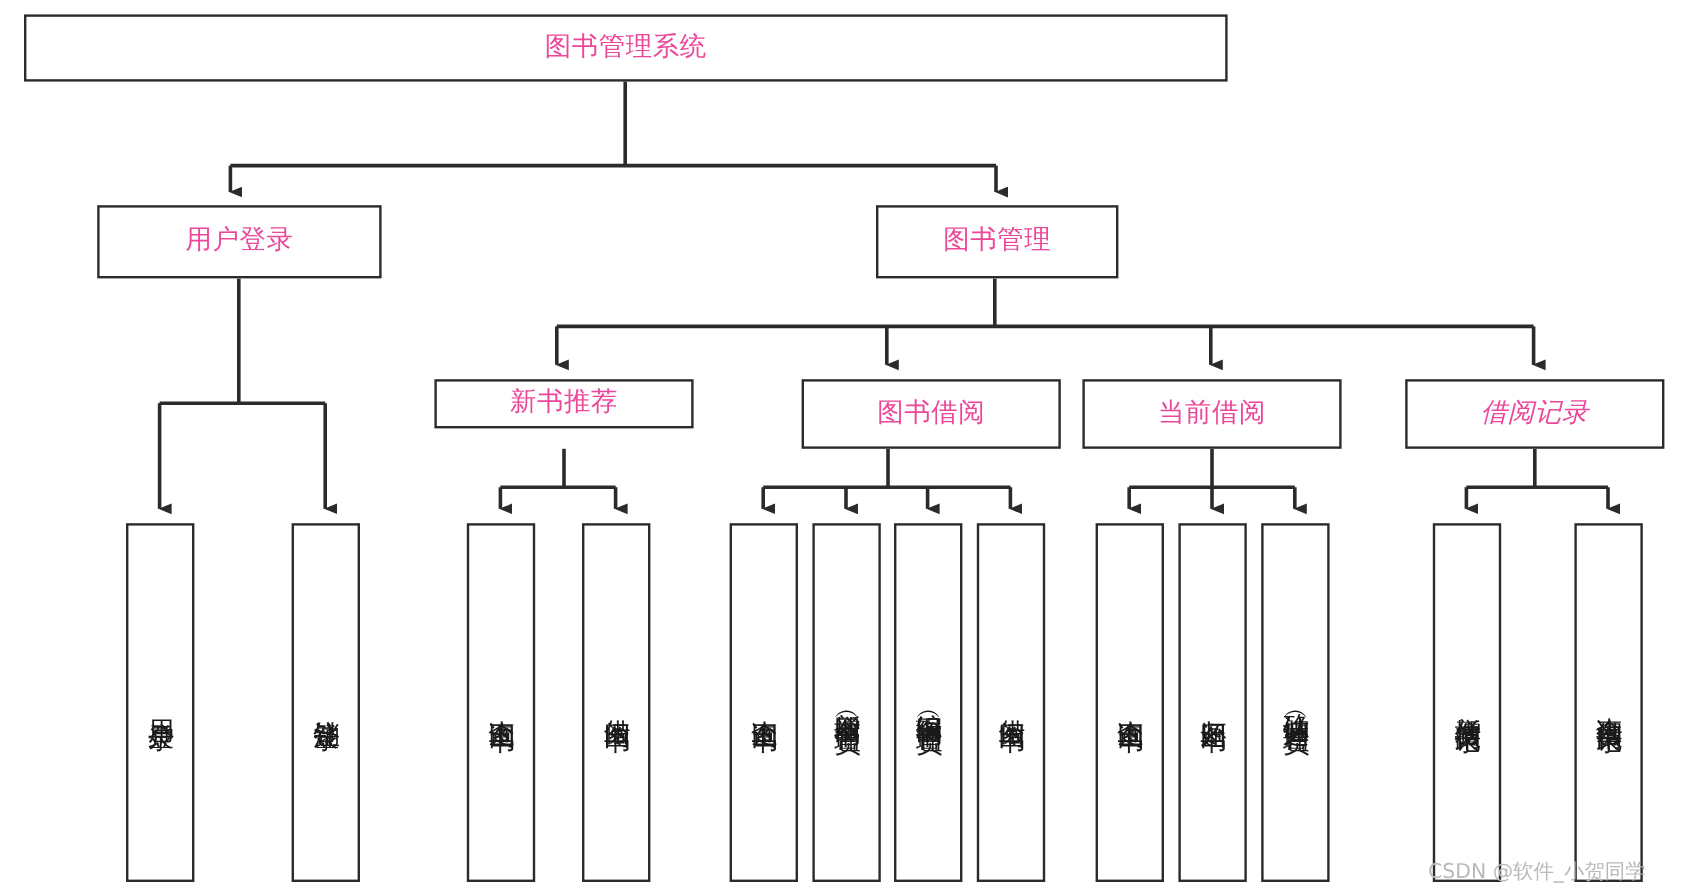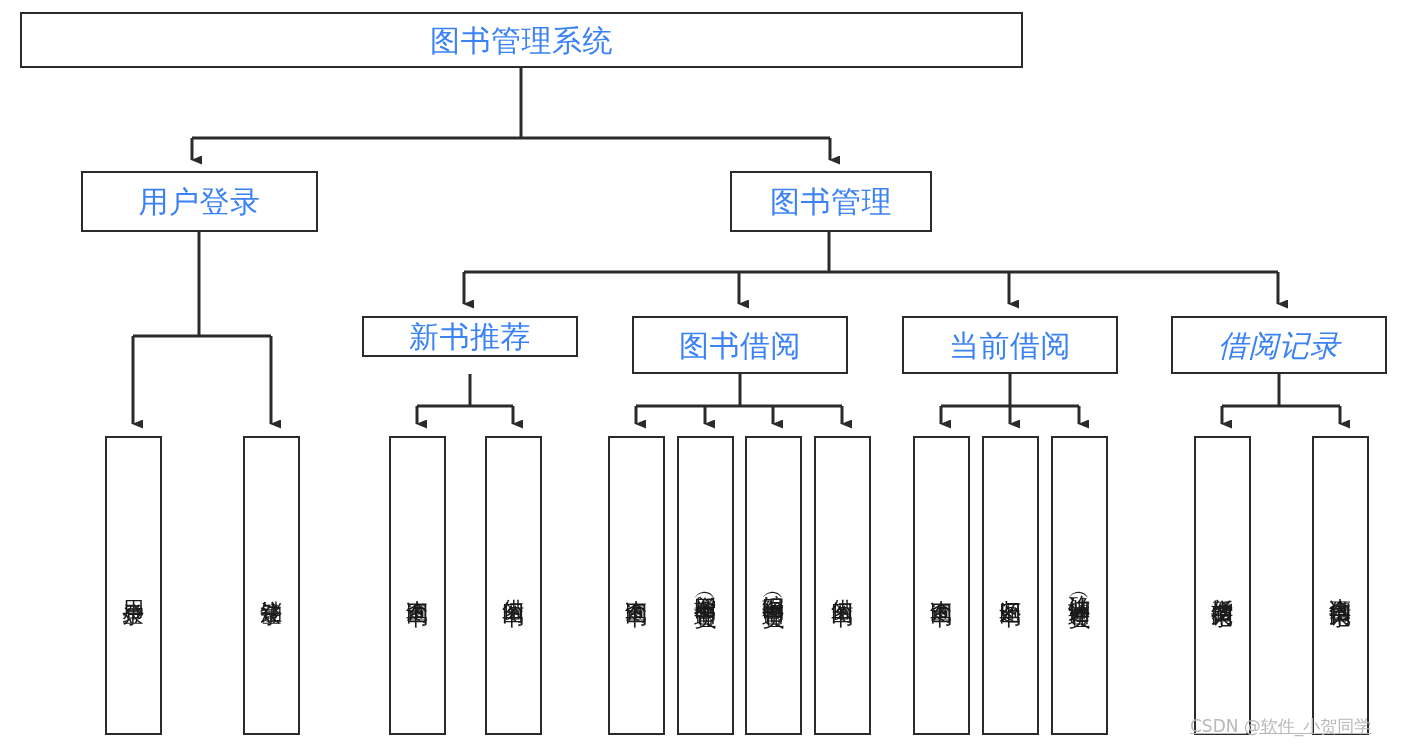--- a/index.html
+++ b/index.html
@@ -29,42 +29,41 @@
     position: absolute;
     box-sizing: border-box;
     background: #ffffff;
     border: 2px solid #2b2b2b;
     display: flex;
     align-items: center;
     justify-content: center;
     overflow: hidden;
   }
   .node-label-h {
-    font-size: 30px;
-    color: #3b82f6;
+    font-size: 22px;
+    color: #ec4899;
     line-height: 1.1;
     letter-spacing: 0.5px;
     white-space: nowrap;
   }
   .node-label-v {
     font-size: 22px;
     color: #1a1a1a;
     writing-mode: vertical-rl;
     text-orientation: upright;
     letter-spacing: 2px;
     line-height: 1.25;
     white-space: nowrap;
   }
   .watermark {
     position: absolute;
     font-size: 17px;
     color: #b9b9b9;
     white-space: nowrap;
     user-select: none;
-    text-decoration: underline;
   }
 </style>
 </head>
 <body>
 
 <div id="diagram-root">
 
   <svg class="diagram-canvas" viewBox="0 0 1405 747" xmlns="http://www.w3.org/2000/svg">
     <defs>
       <marker id="arrowhead" markerWidth="10" markerHeight="11" refX="4.5" refY="10" orient="auto" markerUnits="userSpaceOnUse">
@@ -125,21 +124,21 @@
   </div>
 
   <div class="node-box" style="left:711px; top:171px; width:202px; height:61px;margin-left:19px;">
     <span class="node-label-h">图书管理</span>
   </div>
 
   <div class="node-box" style="left:362px; top:316px; width:216px; height:41px;">
     <span class="node-label-h">新书推荐</span>
   </div>
 
-  <div class="node-box" style="left:632px; top:316px; width:216px; height:58px;">
+  <div class="node-box" style="left:668px; top:316px; width:216px; height:58px;">
     <span class="node-label-h">图书借阅</span>
   </div>
 
   <div class="node-box" style="left:902px; top:316px; width:216px; height:58px;">
     <span class="node-label-h">当前借阅</span>
   </div>
 
   <div class="node-box" style="left:1171px; top:316px; width:216px; height:58px;font-style:italic;">
     <span class="node-label-h">借阅记录</span>
   </div>

